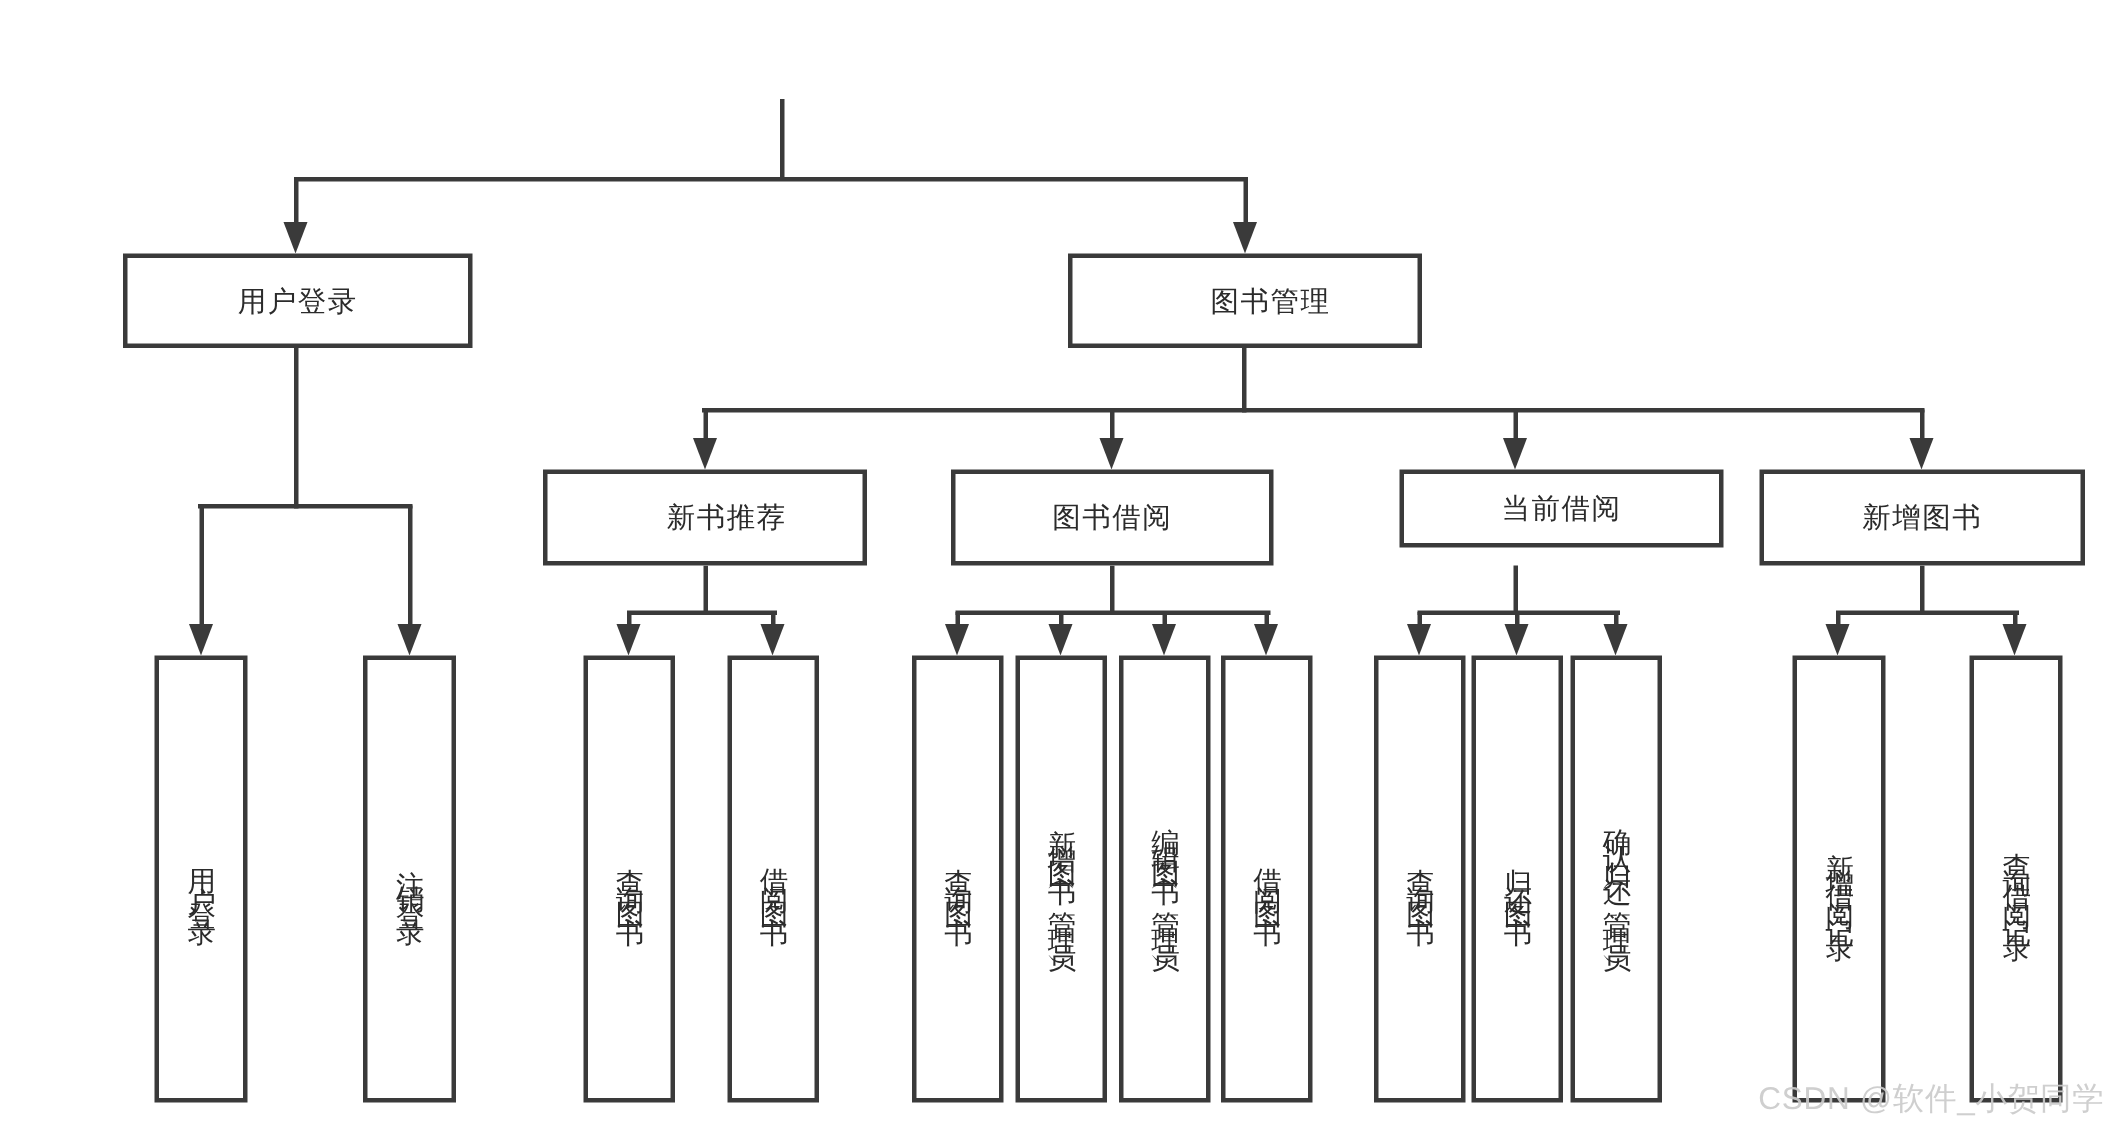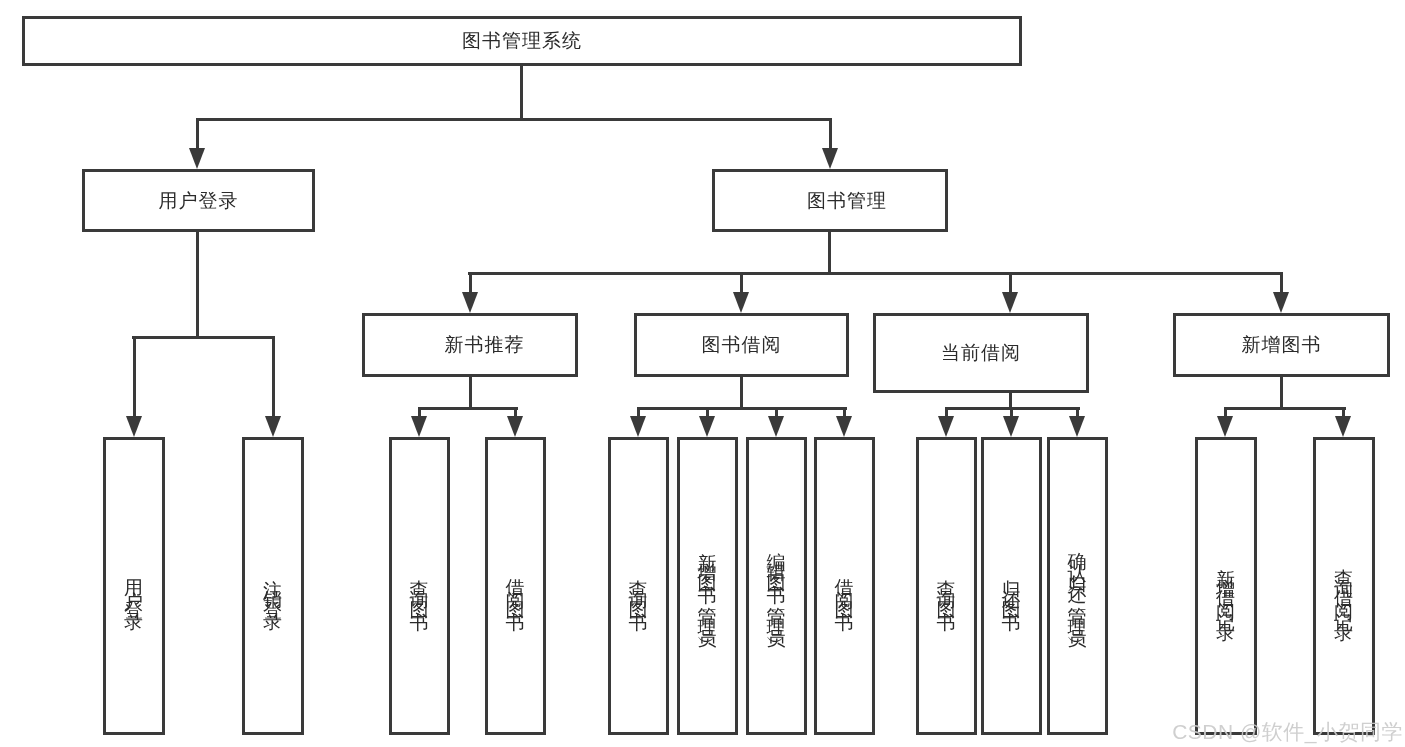--- a/index.html
+++ b/index.html
@@ -54,28 +54,27 @@
     z-index: 5;
     white-space: nowrap;
     margin-left: 25px;
   }
 </style>
 </head>
 <body>
 
 <div id="canvas">
 
-  <div class="box" style="left:22px; top:16px; width:1000px; height:50px;">图书管理系统</div>
 
   <div class="box" style="left:82px; top:169px; width:233px; height:63px;">用户登录</div>
   <div class="box" style="left:712px; top:169px; width:236px; height:63px;padding-left:34px;">图书管理</div>
 
   <div class="box" style="left:362px; top:313px; width:216px; height:64px;padding-left:29px;">新书推荐</div>
   <div class="box" style="left:634px; top:313px; width:215px; height:64px;text-align:center;">图书借阅</div>
-  <div class="box" style="left:873px; top:313px; width:216px; height:80px;">当前借阅</div>
+  <div class="box" style="left:933px; top:313px; width:216px; height:52px;">当前借阅</div>
   <div class="box" style="left:1173px; top:313px; width:217px; height:64px;">新增图书</div>
 
   <div class="box v" style="left:103px; top:437px; width:62px; height:298px;">用户登录</div>
   <div class="box v" style="left:242px; top:437px; width:62px; height:298px;">注销登录</div>
 
   <div class="box v" style="left:389px; top:437px; width:61px; height:298px;">查询图书</div>
   <div class="box v" style="left:485px; top:437px; width:61px; height:298px;">借阅图书</div>
 
   <div class="box v" style="left:608px; top:437px; width:61px; height:298px;">查询图书</div>
   <div class="box v" style="left:677px; top:437px; width:61px; height:298px;">新增图书（管理员）</div>

